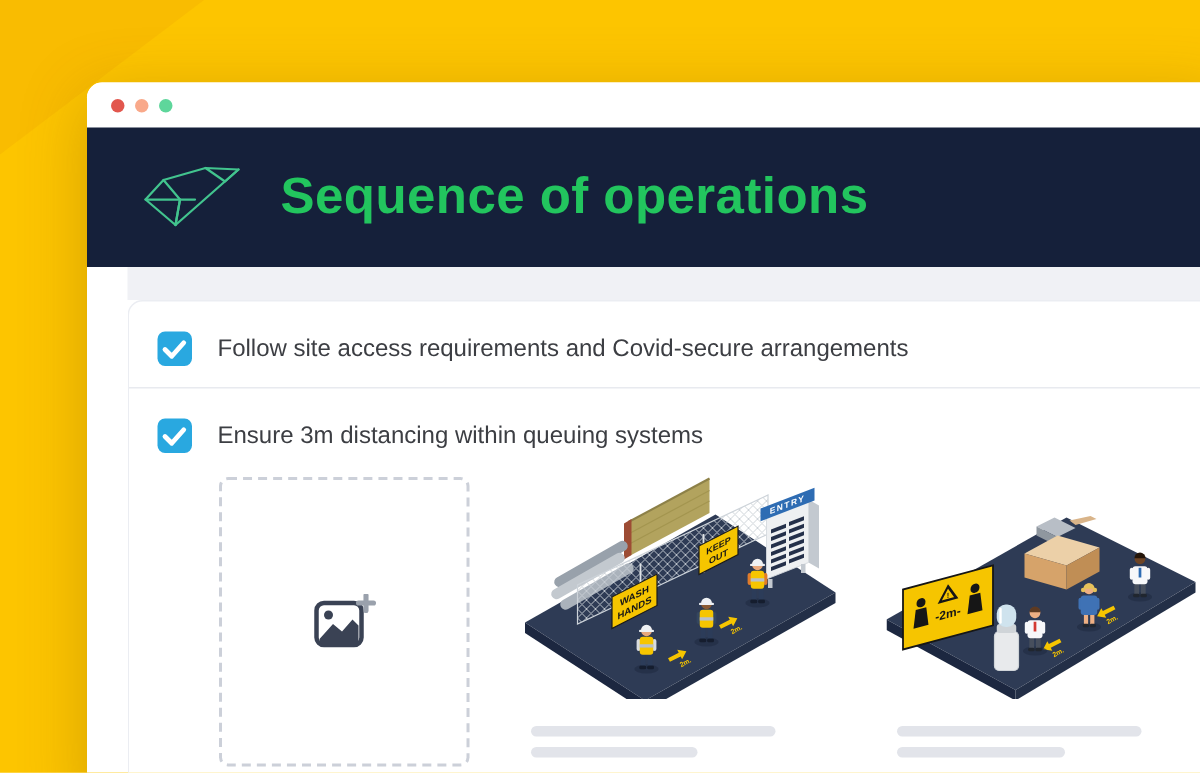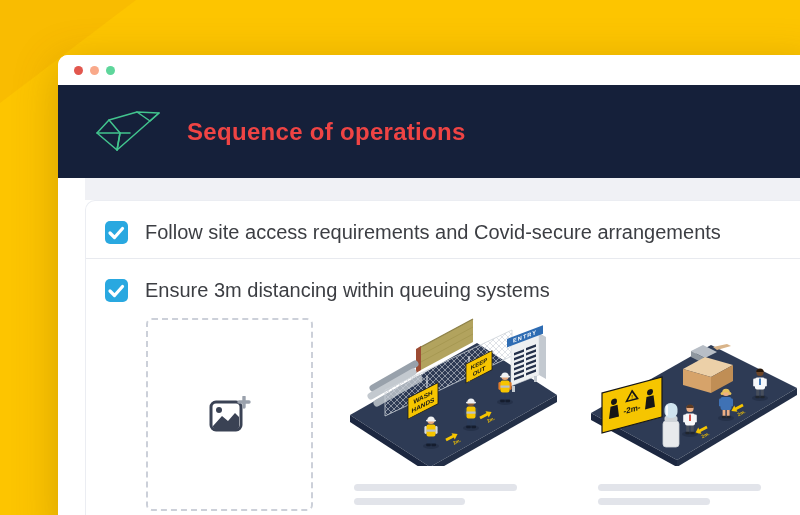--- a/index.html
+++ b/index.html
@@ -10,32 +10,32 @@
   .window{position:absolute;left:58px;top:55px;width:760px;height:480px;
     background:#ffffff;border-radius:10px 10px 0 0;
     box-shadow:0 10px 45px rgba(120,80,0,.30);}
   .titlebar{position:absolute;left:0;top:0;right:0;height:30px;background:#fff;
     border-radius:10px 10px 0 0;display:flex;align-items:center;padding-left:16px;}
   .dot{width:9px;height:9px;border-radius:50%;margin-right:7px;}
   
   .header{position:absolute;left:0;top:30px;right:0;height:93px;background:#15203a;
     display:flex;align-items:center;}
   .logo{margin-left:38px;flex:0 0 auto;}
-  .page-title{margin:0 0 0 27px;color:#ef4444;font-size:24px;font-weight:700;letter-spacing:.3px;}
+  .page-title{margin:0 0 0 27px;color:#22c55e;font-size:34px;font-weight:700;letter-spacing:.3px;}
   
   .topstrip{position:absolute;left:27px;right:0;top:123px;height:22px;background:#f0f1f5;}
   .card{position:absolute;left:27px;top:145px;right:0;height:345px;background:#fff;
     border:1px solid #ebedf2;border-right:none;border-bottom:none;border-top-left-radius:10px;}
   .row-divider{position:absolute;left:0;right:0;top:57px;height:1px;background:#e8eaef;}
   .check-row{position:absolute;left:19px;display:flex;align-items:center;}
   .check-row.r1{top:20px;}
   .check-row.r2{top:78px;}
   .checkbox{width:23px;height:23px;border-radius:5px;background:#29a8e0;
     display:inline-flex;align-items:center;justify-content:center;flex:0 0 auto;}
-  .check-label{margin-left:17px;font-size:20px;color:#3c3e43;}
+  .check-label{margin-left:17px;font-size:16px;color:#3c3e43;}
   
   .upload-box{position:absolute;left:60px;top:117px;width:167px;height:193px;
     border:2px dashed #ccd0d9;border-radius:6px;display:flex;align-items:center;justify-content:center;
     background:#fff;box-sizing:border-box;}
   
   .illus1{position:absolute;left:263px;top:115px;width:210px;height:150px;}
   .illus2{position:absolute;left:505px;top:130px;width:210px;height:135px;}
   
   .skel{position:absolute;height:7px;border-radius:3.5px;background:#e2e4ea;}
   .s1a{left:268px;top:283px;width:163px;}

